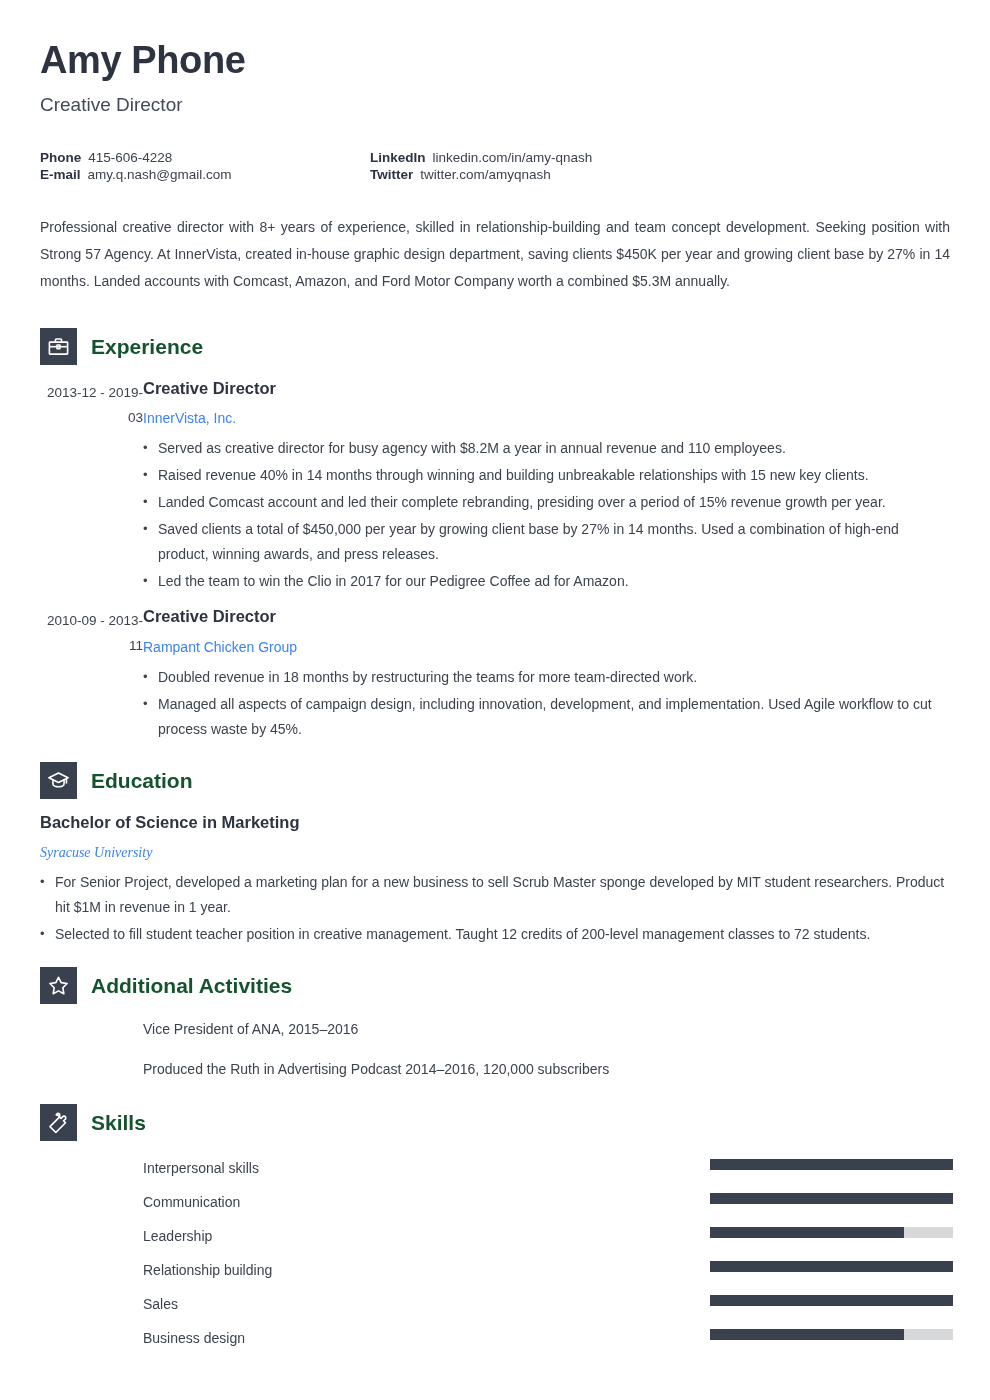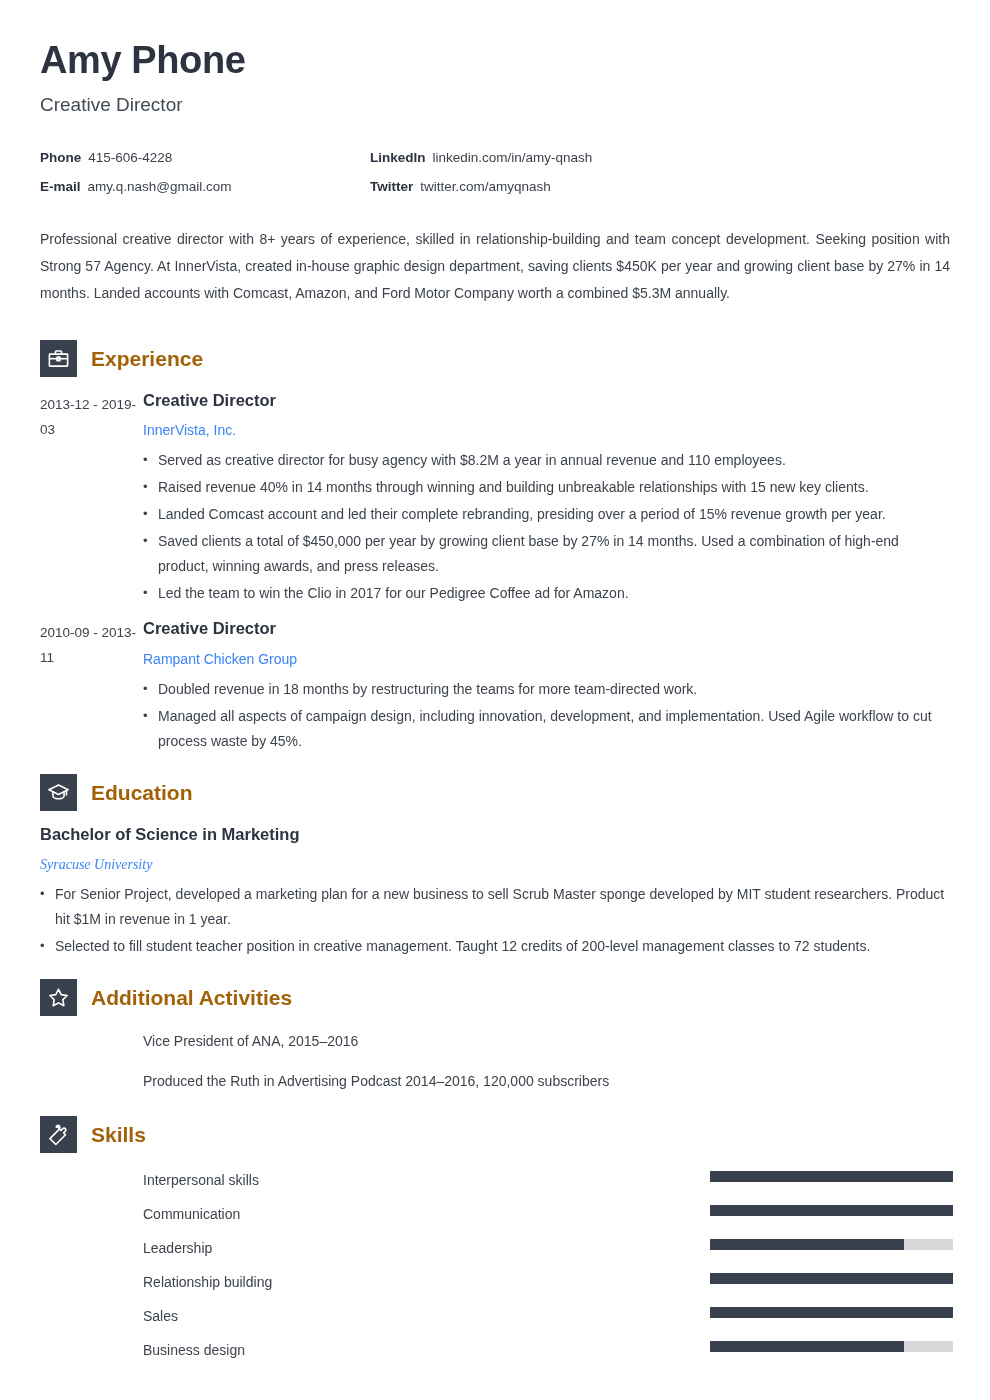--- a/index.html
+++ b/index.html
@@ -29,21 +29,20 @@
     font-weight: normal;
     color: #434a55;
     margin: 0 0 32px 0;
     line-height: 1.2;
   }
 
   
   .contact-grid {
     display: grid;
     grid-template-columns: 330px 1fr;
-    row-gap: 12px;
     margin-bottom: 30px;
   }
   .contact-item { font-size: 13.5px; line-height: 1.3; color: #3d434d; }
   .contact-label { font-weight: bold; color: #2d3340; margin-right: 7px; }
   .contact-value { color: #3d434d; }
 
   
   .summary {
     font-size: 14px;
     line-height: 1.95;
@@ -64,32 +63,33 @@
   .section-icon {
     width: 37px; height: 37px;
     background: #39404e;
     display: flex; align-items: center; justify-content: center;
     flex: 0 0 37px;
   }
   .section-icon svg { display: block; }
   .section-title {
     font-size: 21px;
     font-weight: bold;
-    color: #a16207;
+    color: #14532d;
     line-height: 1;
   }
 
   
   .entry { display: flex; margin-bottom: 12px; }
   .entry-date {
     flex: 0 0 103px;
     font-size: 13.5px;
     line-height: 1.85;
     color: #3d434d;
     padding-top: 2px;
+    text-align: right;
   }
   .entry-body { flex: 1 1 auto; }
   .entry-title {
     font-size: 16.5px;
     font-weight: bold;
     color: #2d3340;
     margin: 0 0 11px 0;
     line-height: 1.2;
   }
   .entry-org {

